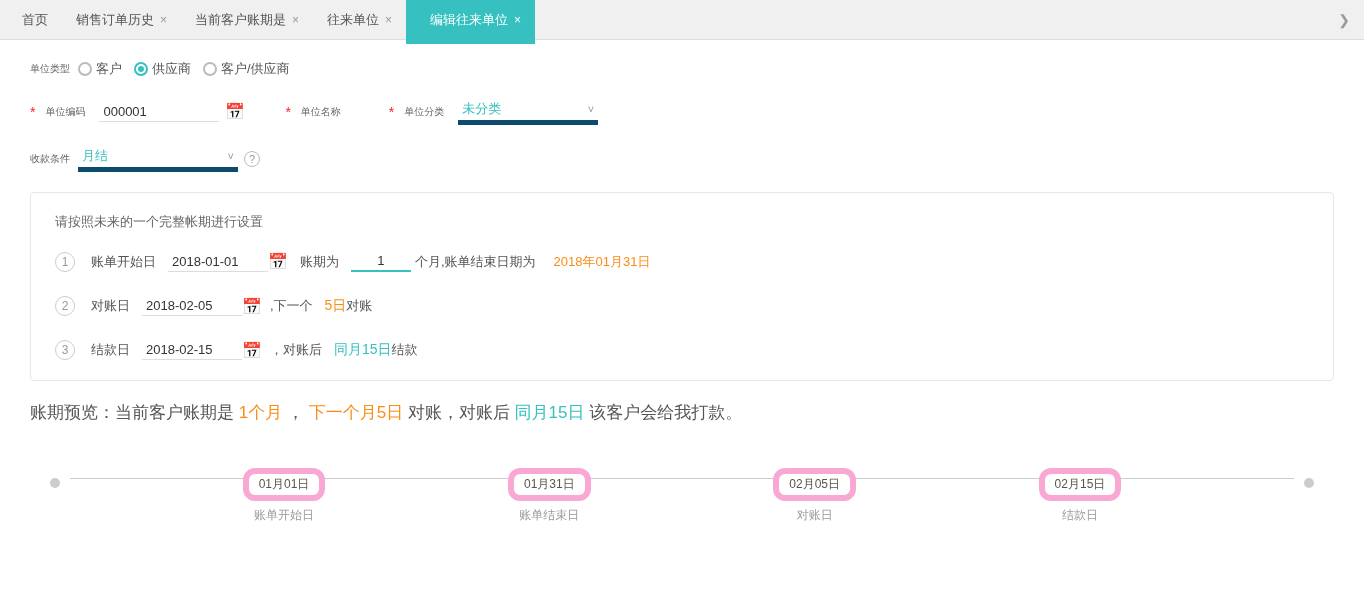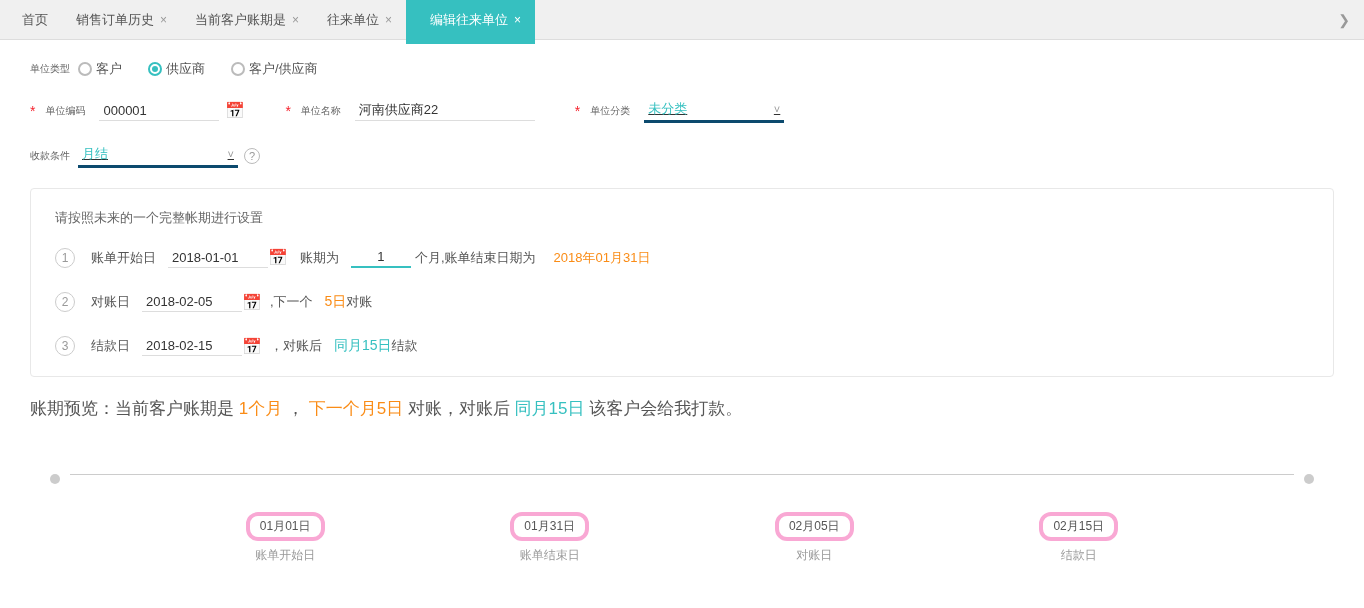--- a/index.html
+++ b/index.html
@@ -71,21 +71,21 @@
     }
     .required-star {
       color: #f5222d;
       margin-right: 4px;
     }
 
     
     .radio-group {
       display: flex;
       align-items: center;
-      gap: 26px;
+      gap: 12px;
     }
     .radio-item {
       display: flex;
       align-items: center;
       gap: 4px;
       cursor: pointer;
       font-size: 13px;
       color: #555;
     }
     .radio-circle {
@@ -128,25 +128,24 @@
     .icon-btn {
       color: #36c0c0;
       cursor: pointer;
       font-size: 16px;
     }
 
     
     .select-wrap {
       display: flex;
       align-items: center;
-      border-bottom: 3px solid #0c4a6e;
+      border-bottom: 5px solid #0c4a6e;
       min-width: 160px;
       padding: 2px 4px;
       cursor: pointer;
-      text-decoration: underline;
     }
     .select-value {
       flex: 1;
       font-size: 13px;
       color: #36c0c0;
     }
     .select-arrow {
       color: #999;
       font-size: 11px;
     }
@@ -233,28 +232,27 @@
       font-size: 17px;
       color: #555;
       margin-bottom: 28px;
     }
     .timeline-item {
       display: flex;
       flex-direction: column;
       align-items: center;
     }
     .timeline-node {
-      border: 4px solid #f9a8d4;
+      border: 6px solid #f9a8d4;
       border-radius: 12px;
       padding: 2px 10px;
       background: #fff;
       font-size: 12px;
       color: #555;
       white-space: nowrap;
-      margin-top: 48px;
     }
     .timeline-node-label {
       font-size: 12px;
       color: #999;
       margin-top: 6px;
     }
   </style>
 </head>
 <body>
 
@@ -305,21 +303,20 @@
   <div class="form-row">
     <div class="field-group">
       <span class="required-star">*</span>
       <span class="form-label">单位编码</span>
       <input class="field-input" style="width: 120px;" value="000001">
       <span class="icon-btn">📅</span>
     </div>
     <div class="field-group">
       <span class="required-star">*</span>
       <span class="form-label">单位名称</span>
-      <input class="field-input" style="width: 180px;" value="河南供应商22">
     </div>
     <div class="field-group">
       <span class="required-star">*</span>
       <span class="form-label">单位分类</span>
       <div class="select-wrap" style="min-width:140px;">
         <span class="select-value">未分类</span>
         <span class="select-arrow">˅</span>
       </div>
     </div>
   </div>

